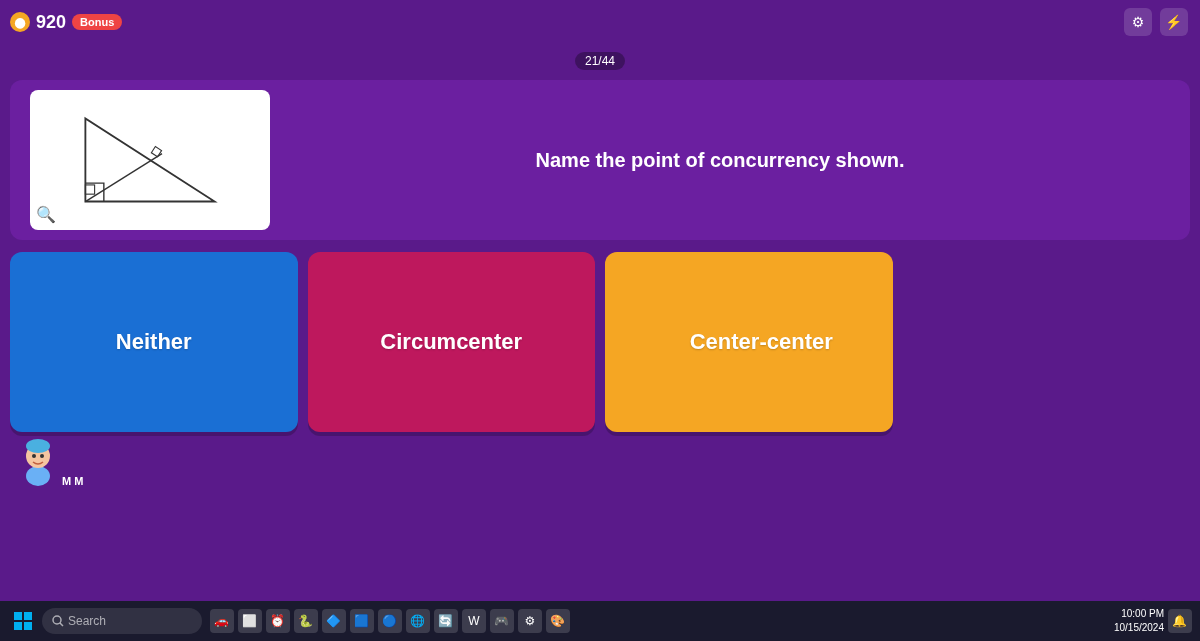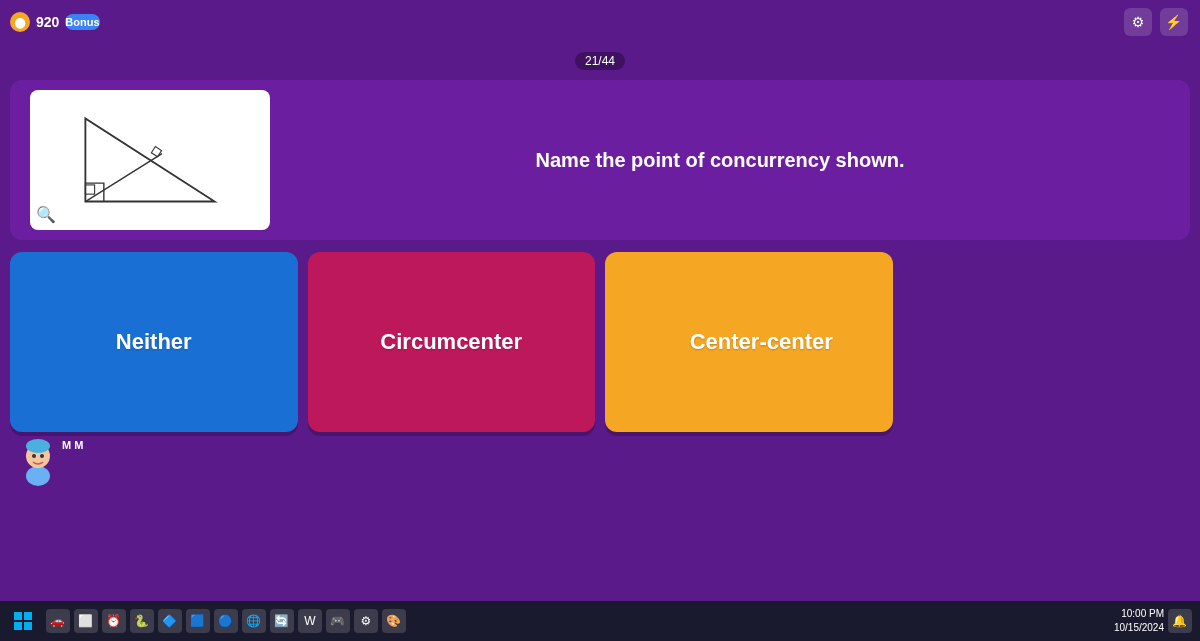--- a/index.html
+++ b/index.html
@@ -34,29 +34,29 @@
       border-radius: 50%;
       display: flex;
       align-items: center;
       justify-content: center;
       font-size: 10px;
       color: white;
       font-weight: bold;
     }
     .score-value {
       color: white;
-      font-size: 14px;
+      font-size: 18px;
       font-weight: bold;
     }
     .bonus-badge {
-      background: #3b82f6;
+      background: #ef4444;
       color: white;
       font-size: 11px;
       font-weight: bold;
-      padding: 2px 0;
+      padding: 2px 8px;
       border-radius: 10px;
     }
     .top-bar-right {
       position: absolute;
       right: 12px;
       display: flex;
       gap: 8px;
     }
     .icon-btn {
       width: 28px;
@@ -160,21 +160,21 @@
       box-shadow: 0 4px 0 rgba(0,0,0,0.2);
     }
     .answer-btn:nth-child(1) { background: #1a6fd4; }
     .answer-btn:nth-child(2) { background: #17a89e; }
     .answer-btn:nth-child(3) { background: #f5a623; padding-left: 25px; }
     .answer-btn:nth-child(4) { background: #e03060; }
 
     
     .avatar-area {
       display: flex;
-      align-items: flex-start;
+      align-items: flex-end;
       padding: 6px 0 4px 8px;
       flex: 0 0 auto;
     }
     .avatar-char {
       width: 40px;
       height: 50px;
       position: relative;
     }
     .avatar-initials {
       color: white;
@@ -328,20 +328,27 @@
 </div>
 
 <div class="taskbar">
   <div class="taskbar-start">
     <svg width="18" height="18" viewBox="0 0 18 18">
       <rect x="0" y="0" width="8" height="8" fill="#00aff0"></rect>
       <rect x="10" y="0" width="8" height="8" fill="#00aff0"></rect>
       <rect x="0" y="10" width="8" height="8" fill="#00aff0"></rect>
       <rect x="10" y="10" width="8" height="8" fill="#00aff0"></rect>
     </svg>
+  </div>
+  <div class="taskbar-search">
+    <svg width="12" height="12" viewBox="0 0 12 12">
+      <circle cx="5" cy="5" r="4" fill="none" stroke="rgba(255,255,255,0.6)" stroke-width="1.5"></circle>
+      <line x1="8" y1="8" x2="11" y2="11" stroke="rgba(255,255,255,0.6)" stroke-width="1.5"></line>
+    </svg>
+    <span>Search</span>
   </div>
   <div class="taskbar-icons">
     <div class="taskbar-icon">🚗</div>
     <div class="taskbar-icon">⬜</div>
     <div class="taskbar-icon">⏰</div>
     <div class="taskbar-icon">🐍</div>
     <div class="taskbar-icon">🔷</div>
     <div class="taskbar-icon">🟦</div>
     <div class="taskbar-icon">🔵</div>
     <div class="taskbar-icon">🌐</div>

